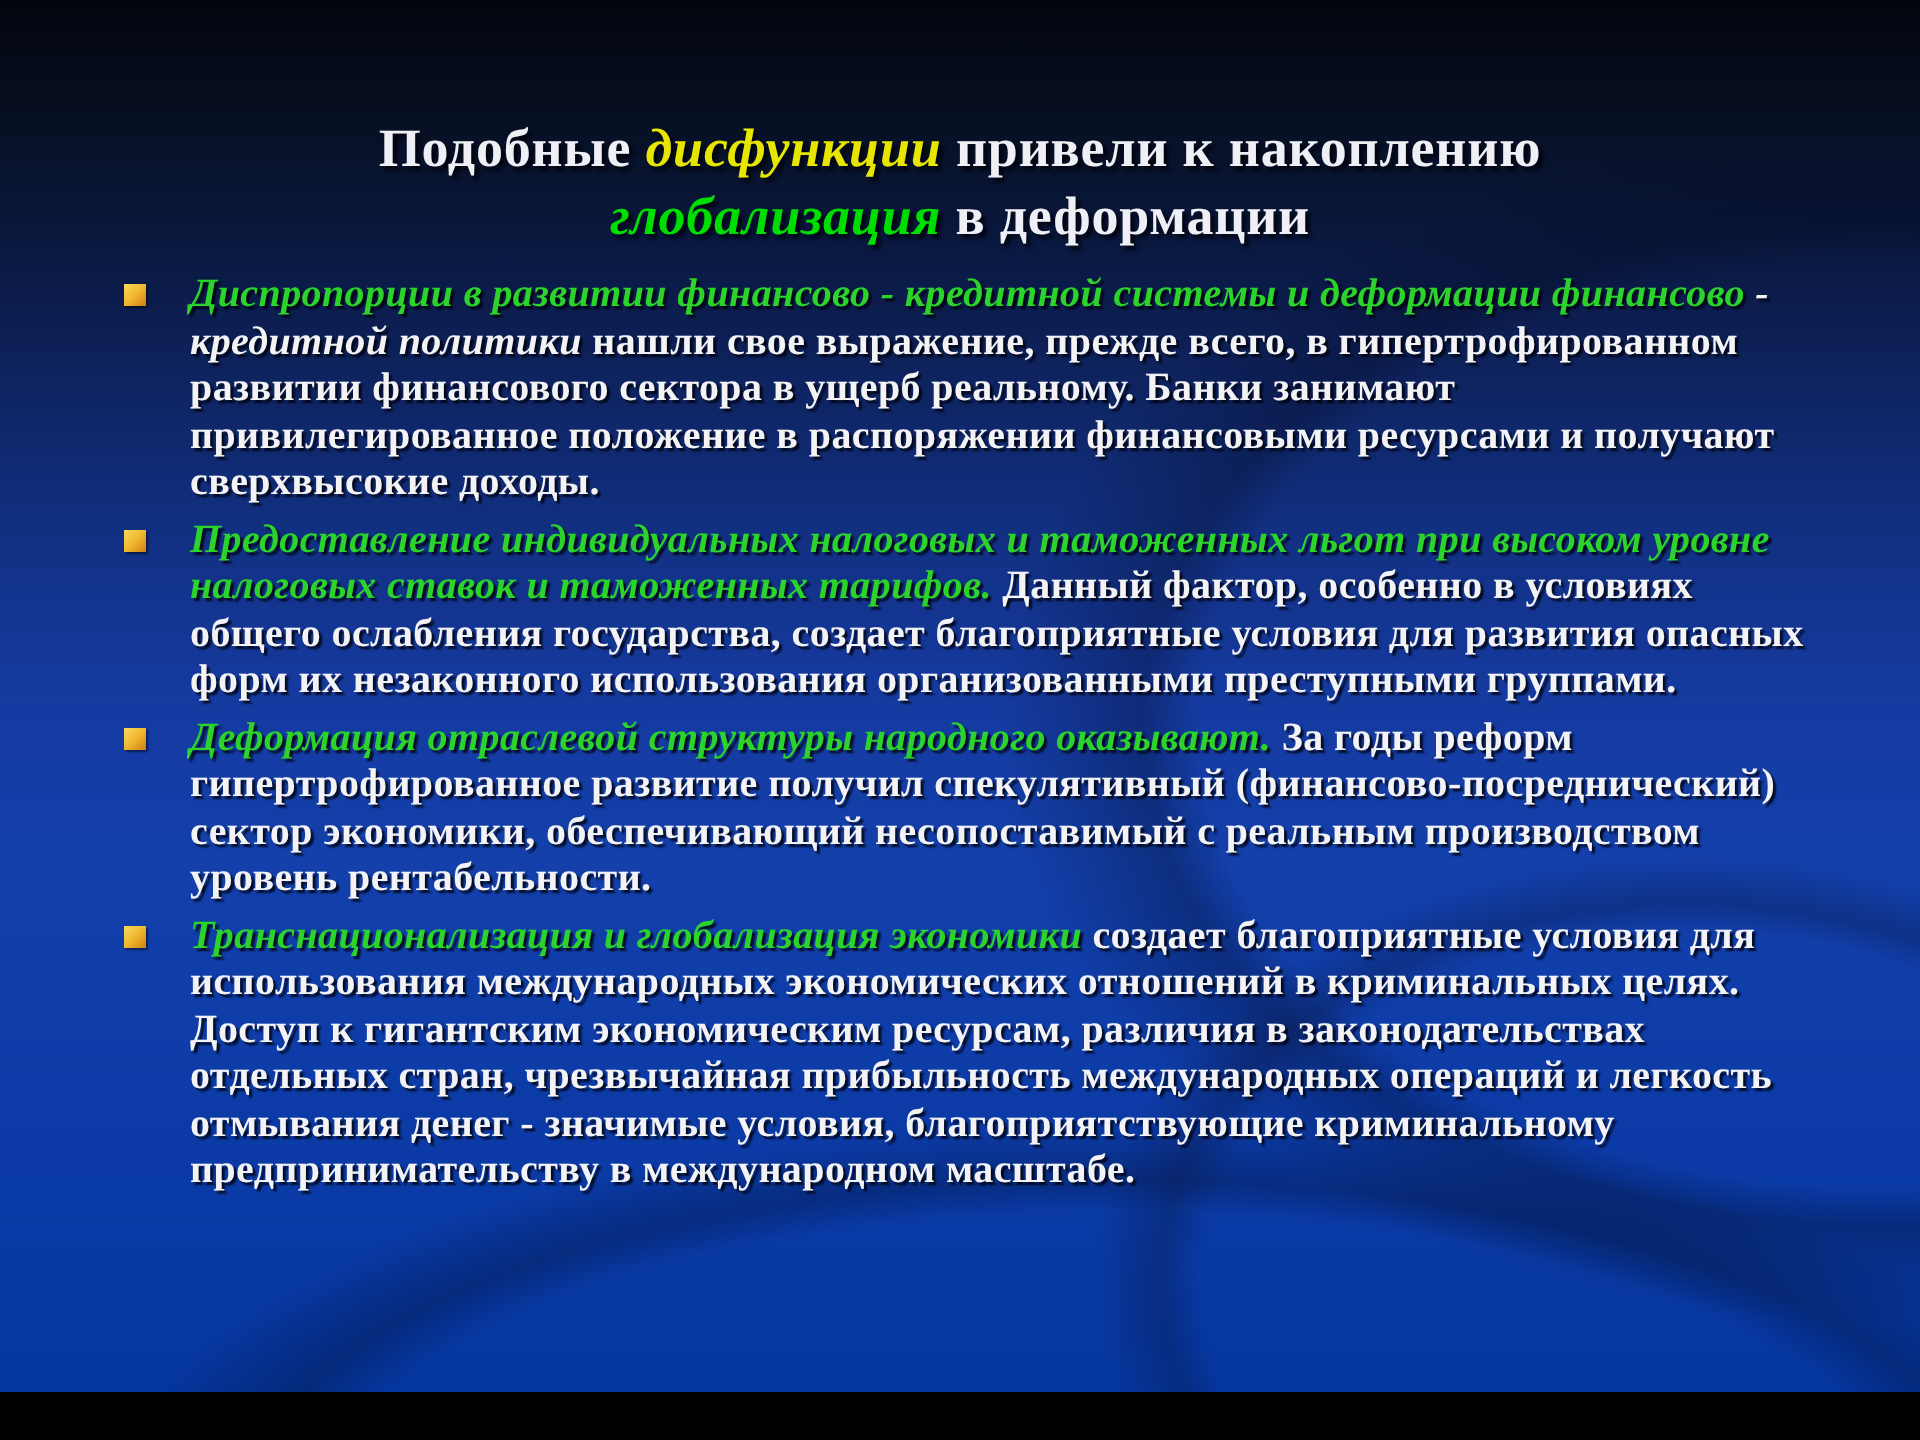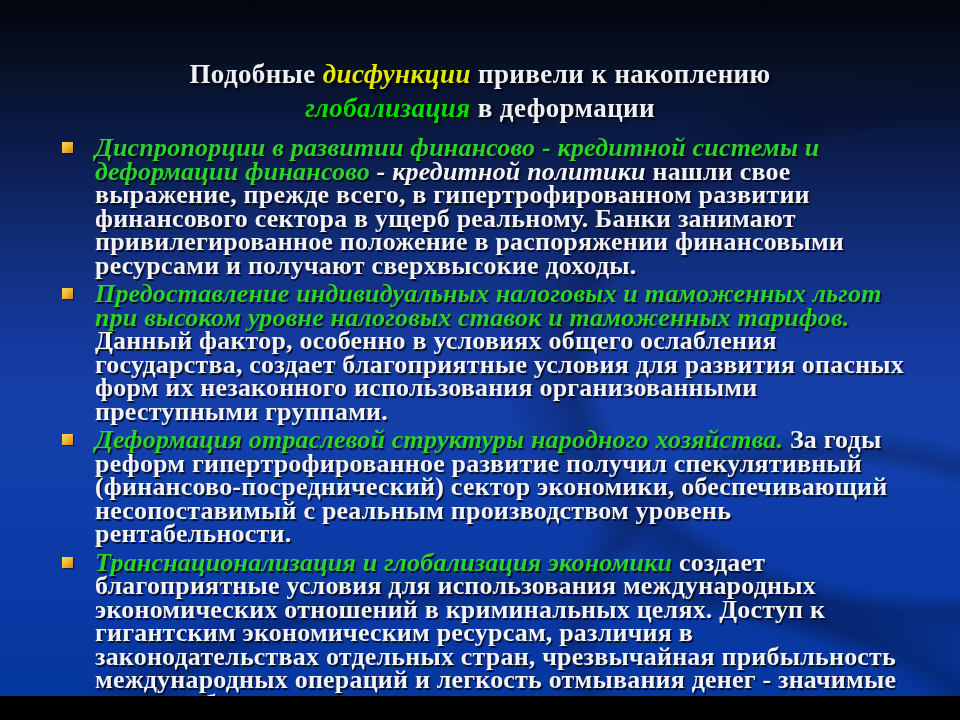--- a/index.html
+++ b/index.html
@@ -39,21 +39,21 @@
     position:absolute;top:136px;left:60px;right:44px;
     margin:0;padding:0;list-style:none;
   }
   .bullet-item{display:flex;align-items:flex-start;margin:0 0 5px 0;}
   .bullet-marker{
     flex:0 0 auto;width:11px;height:11px;margin:6px 22px 0 2px;
     background:linear-gradient(135deg,#f9d95e 0%,#f0b82f 50%,#cf7d14 100%);
     box-shadow:1px 1px 1px rgba(0,0,10,0.5);
   }
   .bullet-text{
-    font-weight:bold;font-size:26px;line-height:23.5px;
+    font-weight:bold;font-size:20px;line-height:23.5px;
     letter-spacing:0.2px;
     text-shadow:1.5px 1.5px 1px rgba(0,0,10,0.8);
   }
   .seg-green{color:#2bd32b;font-style:italic;}
   .seg-white{color:#f3f3f5;}
   .seg-white-italic{color:#f3f3f5;font-style:italic;}
   .seg-plain{color:#eef0f5;}
   .seg-yellow{color:#e6e600;font-style:italic;}
   .title .seg-green{color:#00dd00;}
 </style>
@@ -77,21 +77,21 @@
     </li>
 
     <li class="bullet-item">
       <span class="bullet-marker"></span>
       <span class="bullet-text"><span class="seg seg-green">Предоставление индивидуальных налоговых и таможенных льгот при высоком уровне налоговых ставок и таможенных тарифов.</span><span class="seg seg-white"> Данный фактор, особенно в условиях общего ослабления государства, создает благоприятные условия для развития опасных форм их незаконного использования организованными преступными группами.</span></span>
     </li>
 
 
     <li class="bullet-item">
       <span class="bullet-marker"></span>
-      <span class="bullet-text"><span class="seg seg-green">Деформация отраслевой структуры народного хозяйства.</span><span class="seg seg-white"> За годы реформ гипертрофированное развитие получил спекулятивный (финансово-посреднический) сектор экономики, обеспечивающий несопоставимый с реальным производством уровень рентабельности.</span></span>
+      <span class="bullet-text"><span class="seg seg-green">Деформация отраслевой структуры народного оказывают.</span><span class="seg seg-white"> За годы реформ гипертрофированное развитие получил спекулятивный (финансово-посреднический) сектор экономики, обеспечивающий несопоставимый с реальным производством уровень рентабельности.</span></span>
     </li>
 
     <li class="bullet-item">
       <span class="bullet-marker"></span>
       <span class="bullet-text"><span class="seg seg-green">Транснационализация и глобализация экономики</span><span class="seg seg-white"> создает благоприятные условия для использования международных экономических отношений в криминальных целях. Доступ к гигантским экономическим ресурсам, различия в законодательствах отдельных стран, чрезвычайная прибыльность международных операций и легкость отмывания денег - значимые условия, благоприятствующие криминальному предпринимательству в международном масштабе.</span></span>
     </li>
   </ul>
 
 </div>
 

